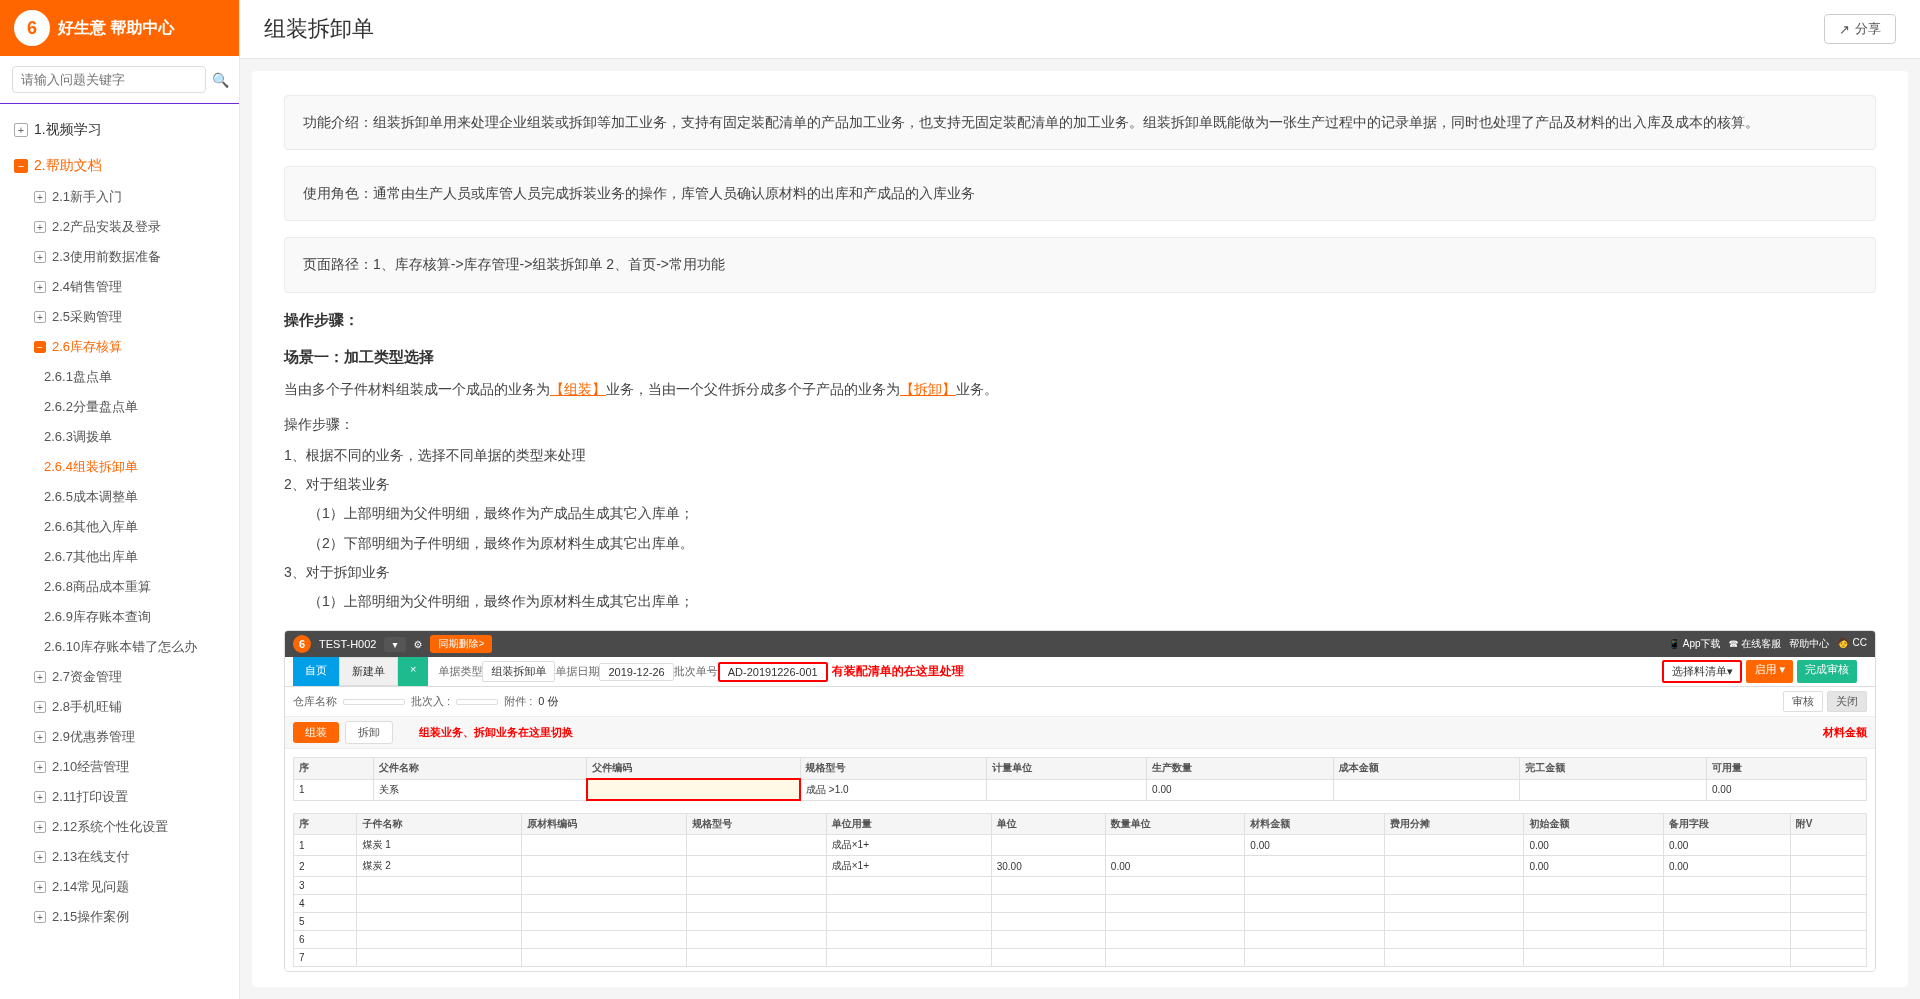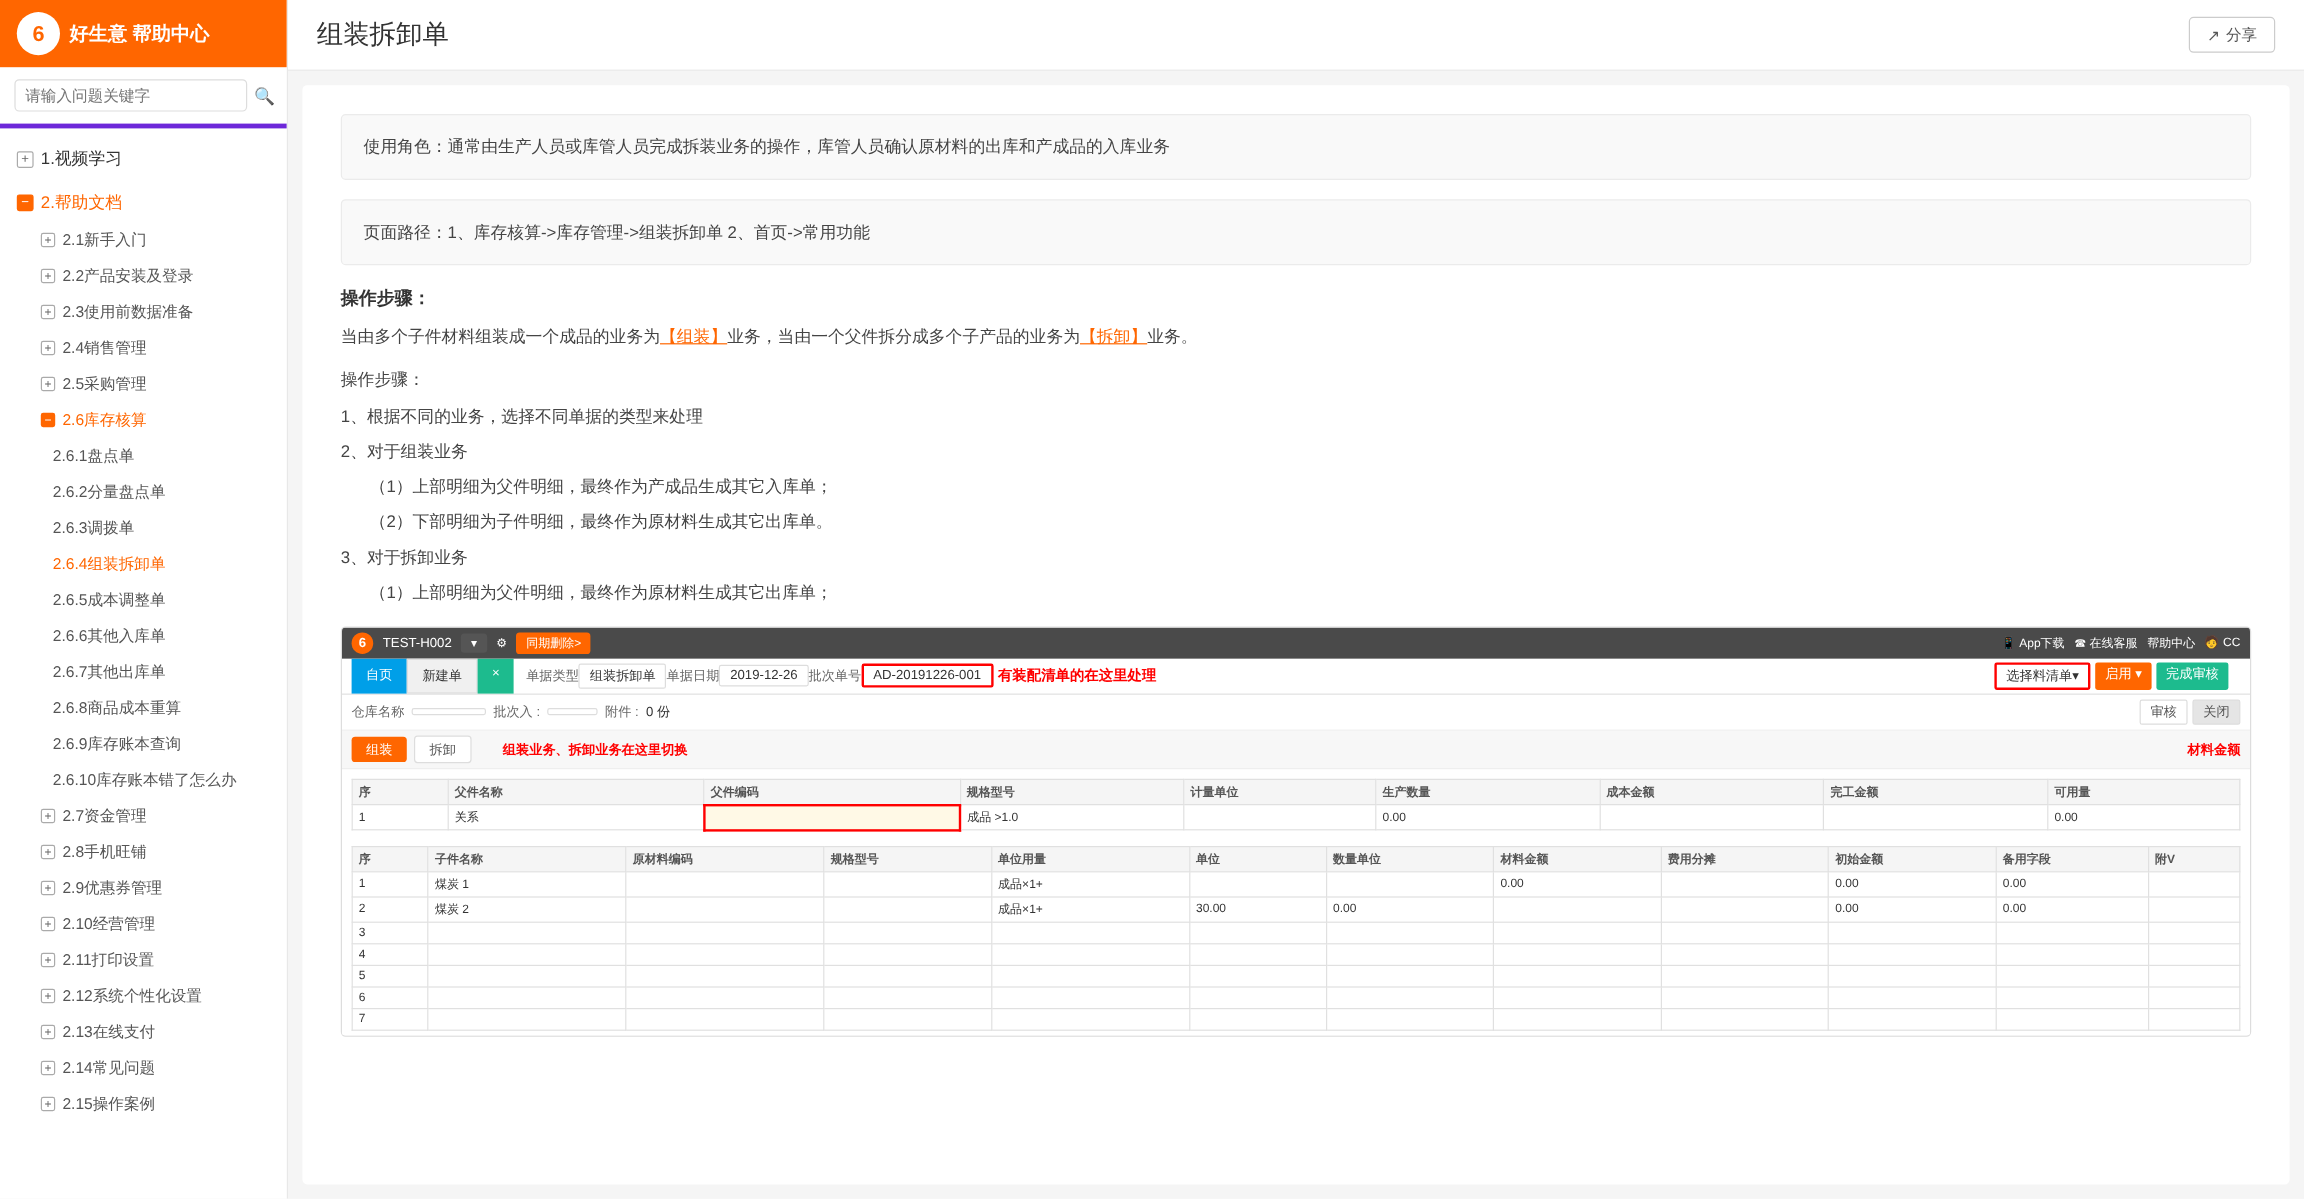--- a/index.html
+++ b/index.html
@@ -31,21 +31,21 @@
       display: flex; align-items: center; justify-content: center;
       font-weight: bold; color: #ff6600; font-size: 18px;
     }
     .sidebar-header-title {
       color: #fff;
       font-size: 16px;
       font-weight: bold;
     }
     .sidebar-search {
       padding: 10px 12px;
-      border-bottom: 4px solid #6d28d9;
+      border-bottom: 1px solid #6d28d9;
       display: flex;
       align-items: center;
       gap: 6px;
     }
     .sidebar-search input {
       flex: 1;
       border: 1px solid #ddd;
       border-radius: 4px;
       padding: 5px 8px;
       font-size: 13px;
@@ -365,30 +365,36 @@
 <div class="main-content">
   <div class="main-header">
     <h1 class="main-header-title">组装拆卸单</h1>
     <button class="share-btn">
       <span>↗</span>
       <span>分享</span>
     </button>
   </div>
   <div class="article-body">
 
+    <div class="info-box">
+      <span>功能介绍：组装拆卸单用来处理企业组装或拆卸等加工业务，支持有固定装配清单的产品加工业务，也支持无固定装配清单的加工业务。组装拆卸单既能做为一张生产过程中的记录单据，同时也处理了产品及材料的出入库及成本的核算。</span>
+    </div>
 
     <div class="info-box">
       <span>使用角色：通常由生产人员或库管人员完成拆装业务的操作，库管人员确认原材料的出库和产成品的入库业务</span>
     </div>
 
     <div class="info-box">
       <span>页面路径：1、库存核算-&gt;库存管理-&gt;组装拆卸单 2、首页-&gt;常用功能</span>
     </div>
 
     <div class="section-title">操作步骤：</div>
+    <div class="section-title">
+      <span>场景一：加工类型选择</span>
+    </div>
     <div class="section-sub">
       当由多个子件材料组装成一个成品的业务为<span class="highlight underline">【组装】</span>业务，当由一个父件拆分成多个子产品的业务为<span class="highlight underline">【拆卸】</span>业务。
     </div>
     <div class="step-item">操作步骤：</div>
     <div class="step-list">
       <div class="step-item">1、根据不同的业务，选择不同单据的类型来处理</div>
       <div class="step-item">2、对于组装业务</div>
       <div class="step-item sub-step">（1）上部明细为父件明细，最终作为产成品生成其它入库单；</div>
       <div class="step-item sub-step">（2）下部明细为子件明细，最终作为原材料生成其它出库单。</div>
       <div class="step-item">3、对于拆卸业务</div>

